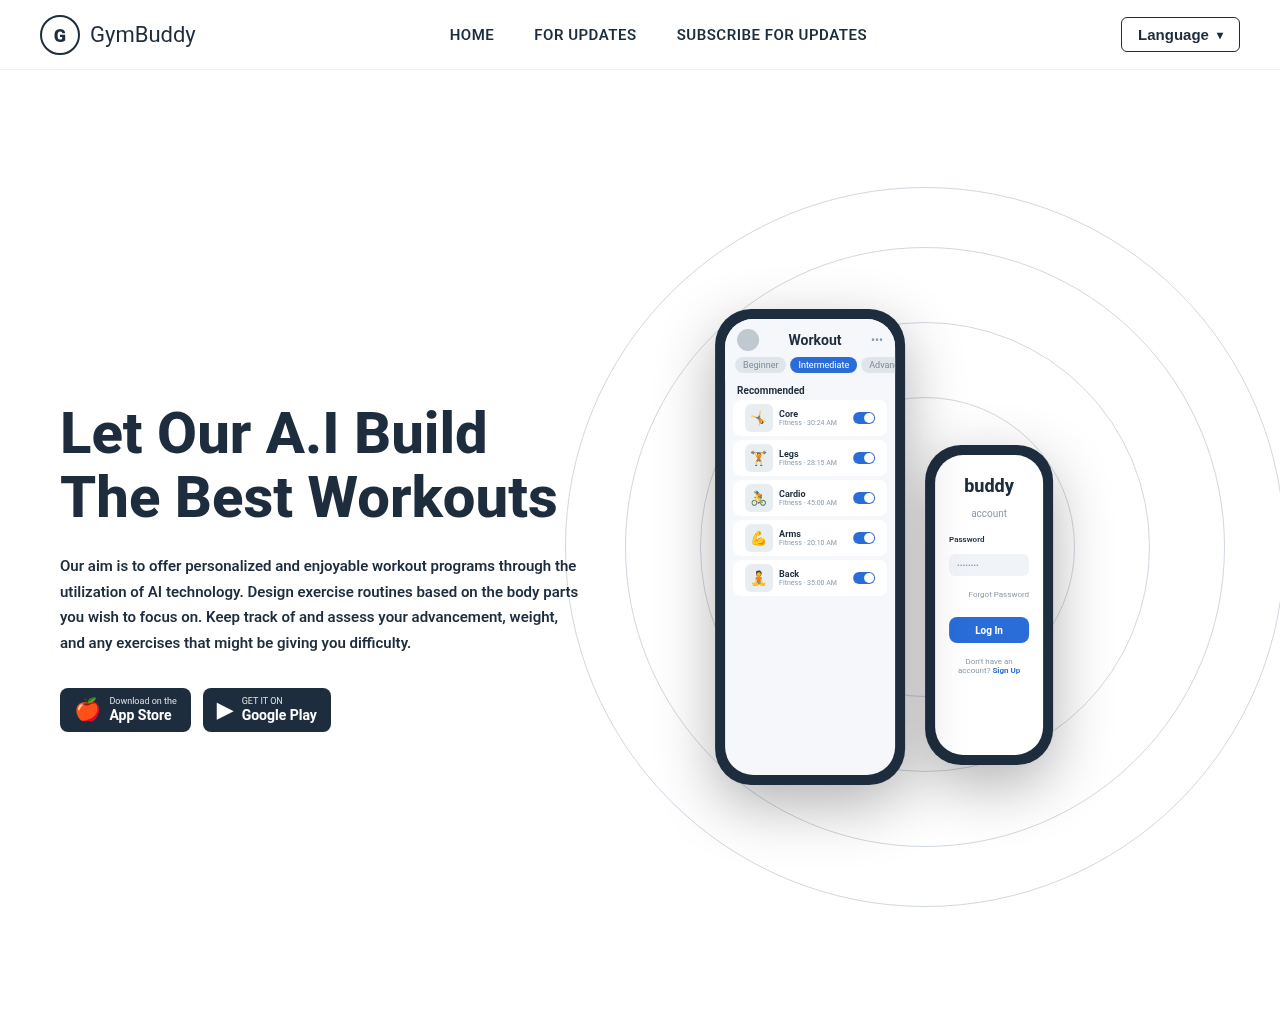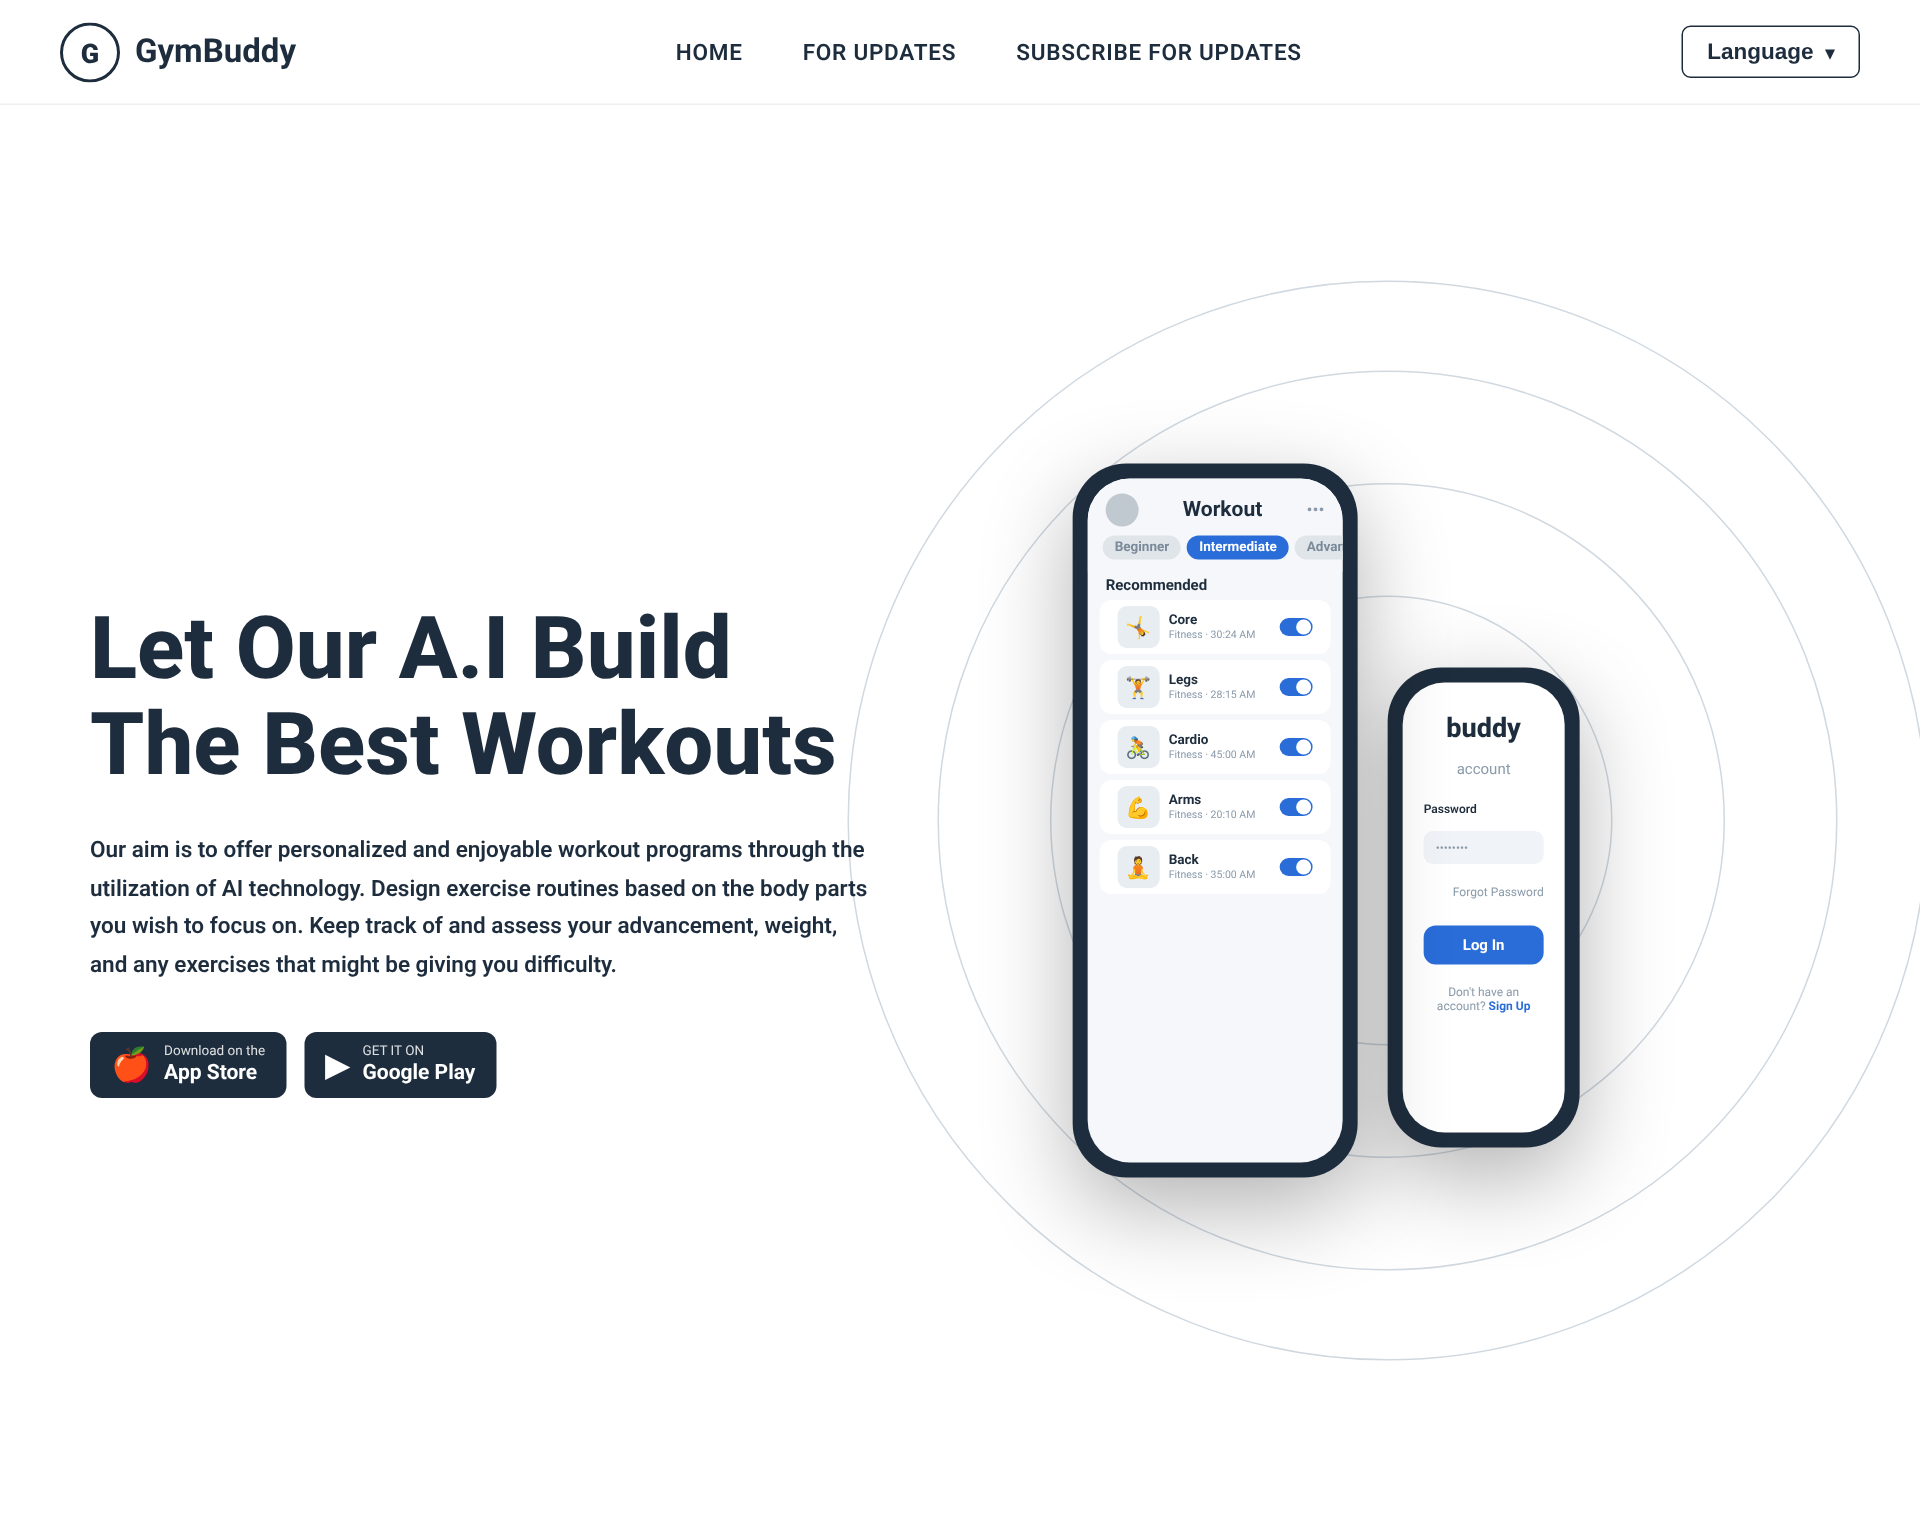--- a/index.html
+++ b/index.html
@@ -29,21 +29,21 @@
       gap: 10px;
       text-decoration: none;
       color: #1e2d3d;
     }
     .logo-icon {
       width: 40px;
       height: 40px;
     }
     .logo-text {
       font-size: 22px;
-      font-weight: 700;
+      font-weight: 400;
       color: #1e2d3d;
     }
     .nav-links {
       display: flex;
       align-items: center;
       gap: 40px;
       list-style: none;
     }
     .nav-links a {
       text-decoration: none;
@@ -215,21 +215,21 @@
       gap: 4px;
       padding: 0 10px 8px;
       background: #f5f7fa;
     }
     .stab {
       font-size: 9px;
       padding: 3px 8px;
       border-radius: 10px;
       background: #e0e5ea;
       color: #7a8a9a;
-      font-weight: 700;
+      font-weight: 400;
       text-align: center;
     }
     .stab.active {
       background: #2a6dd9;
       color: #fff;
     }
     .screen-section-label {
       font-size: 10px;
       font-weight: 700;
       color: #1e2d3d;

